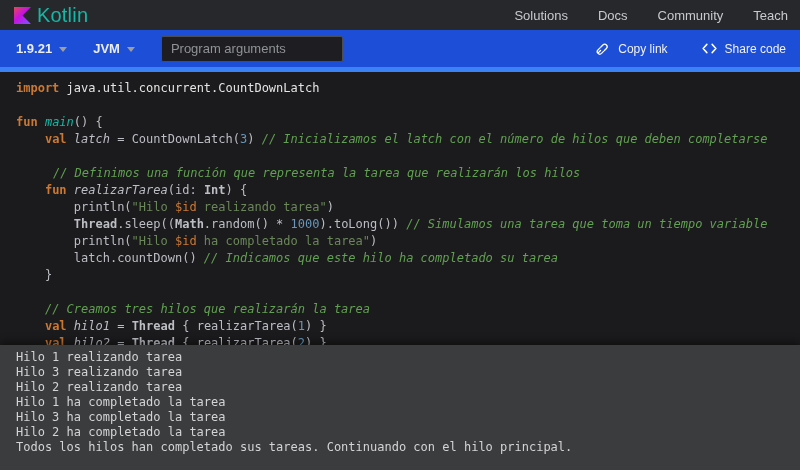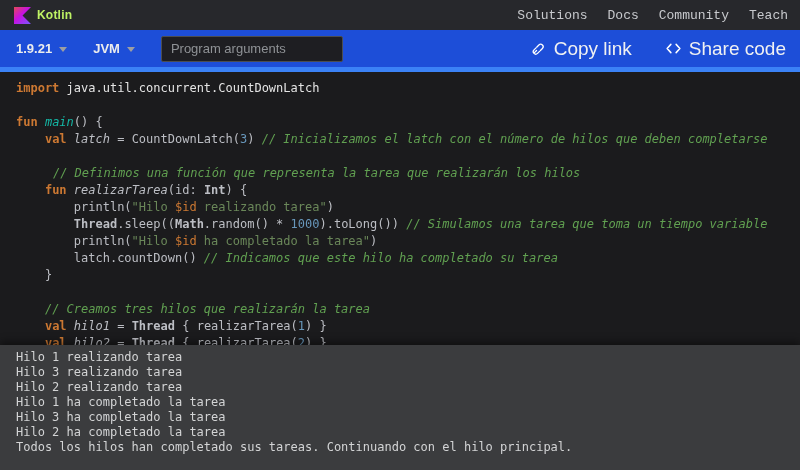--- a/index.html
+++ b/index.html
@@ -6,37 +6,37 @@
   html,body { width:800px; height:470px; overflow:hidden; background:#1b1b1d;
               font-family:"Liberation Sans", sans-serif; }
 
   .page { width:800px; height:470px; display:flex; flex-direction:column; }
 
   
   .header { height:30px; background:#27282c; display:flex; align-items:center;
             justify-content:space-between; padding:0 12px 0 14px; flex:none; }
   .logo { display:flex; align-items:center; gap:6px; cursor:pointer; }
   .logo-mark { width:17px; height:17px; display:block; }
-  .logo-text { color:#bef264; font-size:12px; font-weight:700; letter-spacing:.2px; }
-  .nav { display:flex; align-items:center; gap:20px;font-family:Liberation Mono, monospace; }
+  .logo-text { color:#14b8a6; font-size:20px; font-weight:400; letter-spacing:.2px; }
+  .nav { display:flex; align-items:center; gap:30px; }
   .nav-item { color:#c8cace; font-size:13px; cursor:pointer; }
 
   
   .toolbar { height:42px; background:#1d4ed8; display:flex; align-items:center;
              padding:0 14px 0 16px; flex:none; border-bottom:5px solid #3b82f6; }
   .select { display:flex; align-items:center; gap:7px; color:#eceded; font-size:13px;
             font-weight:600; margin-right:26px; cursor:pointer; }
   .caret { width:0; height:0; border-left:4px solid transparent; border-right:4px solid transparent;
            border-top:5px solid #9d9ea2; margin-top:2px; }
   .args-input { width:182px; height:26px; background:#1e1e22; border:1px solid #4b4d50;
                 border-radius:2px; color:#d7d8da; font-size:13px; padding:0 9px; outline:none;
                 font-family:"Liberation Sans", sans-serif; }
   .args-input::placeholder { color:#8f9296; }
   .toolbar-spacer { flex:1; }
-  .tool-btn { display:flex; align-items:center; gap:8px; color:#f0f1f2; font-size:19px;
+  .tool-btn { display:flex; align-items:center; gap:8px; color:#f0f1f2; font-size:12px;
               background:none; border:none; cursor:pointer; margin-left:34px;
               font-family:"Liberation Sans", sans-serif; }
   .tool-btn svg { display:block; }
 
   
   .editor { height:273px; background:#1b1b1d; overflow:hidden; padding:8px 0 0 16px;
             flex:none; cursor:text; }
   .code-line { height:17px; line-height:17px; font-family:"DejaVu Sans Mono", monospace;
                font-size:12px; white-space:pre; color:#bcbec4; }
 

